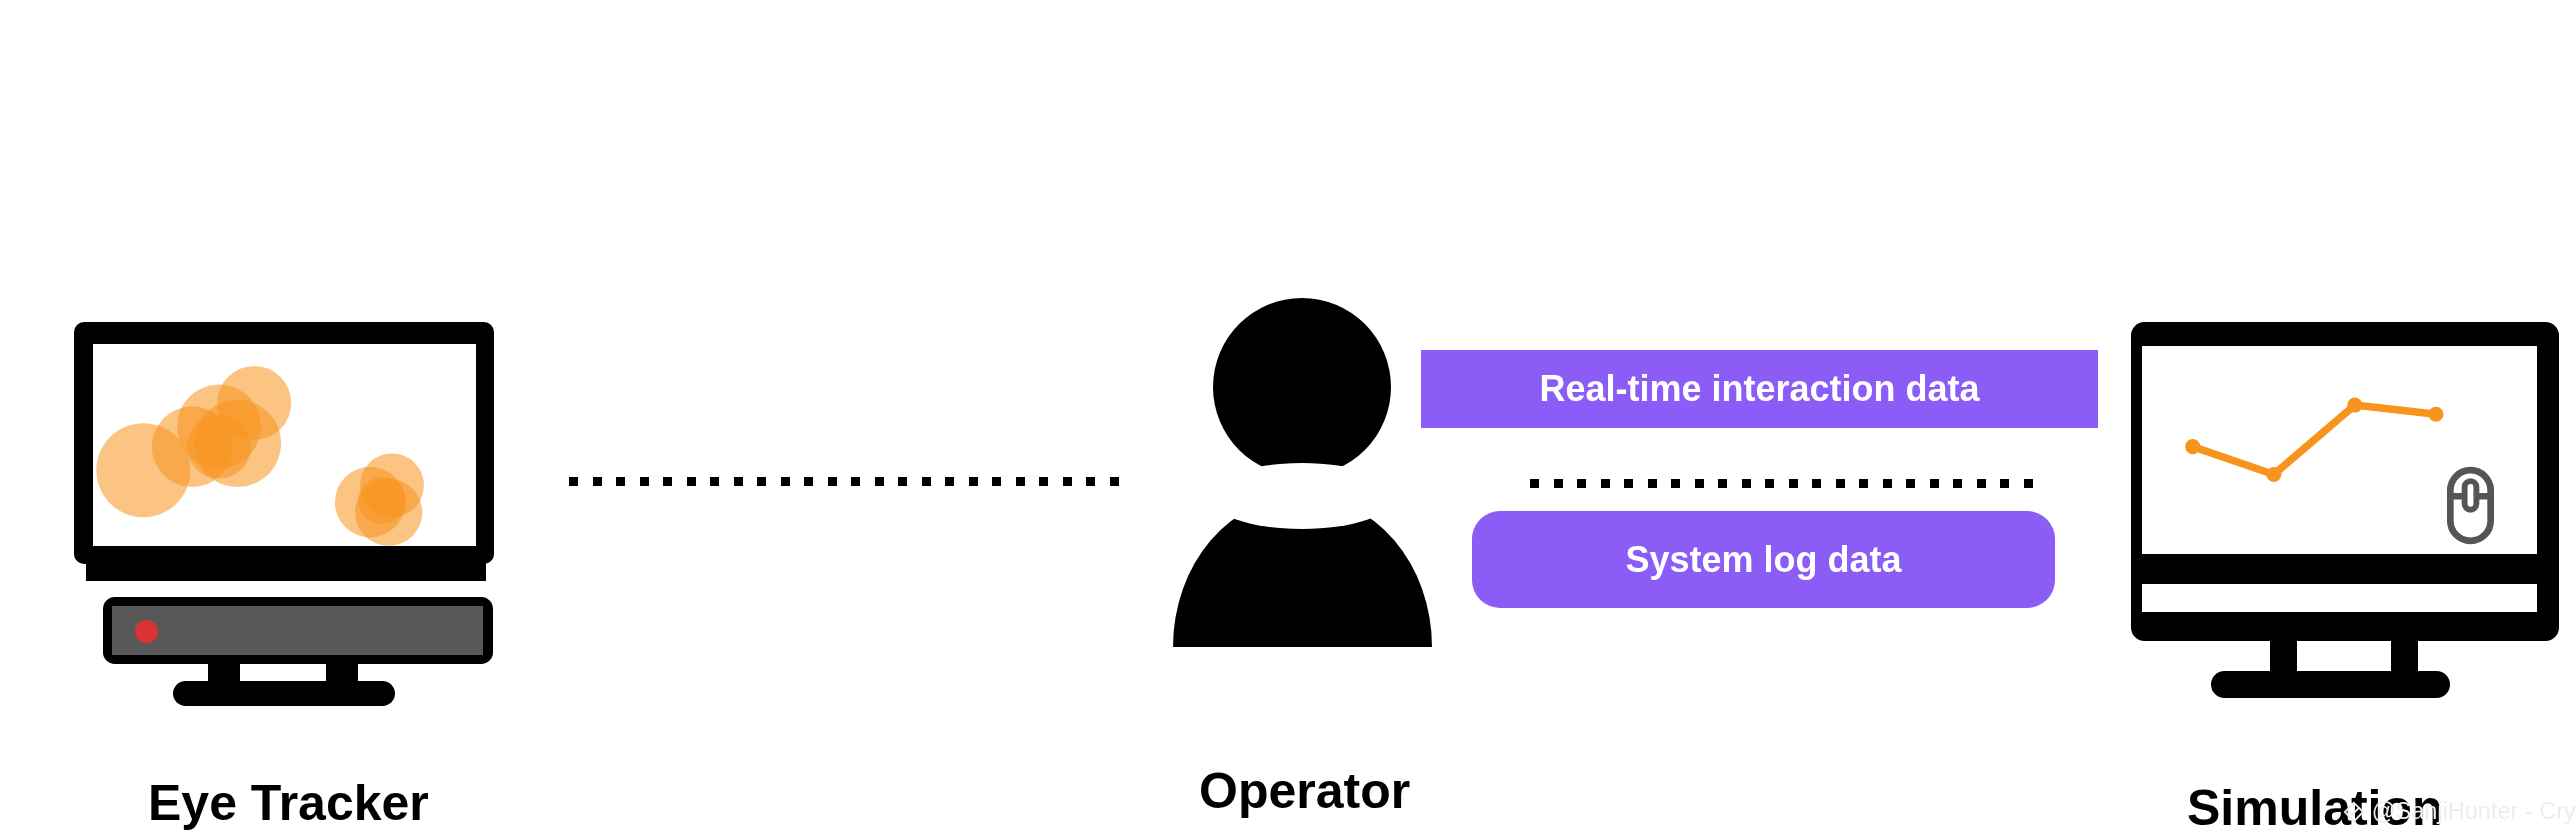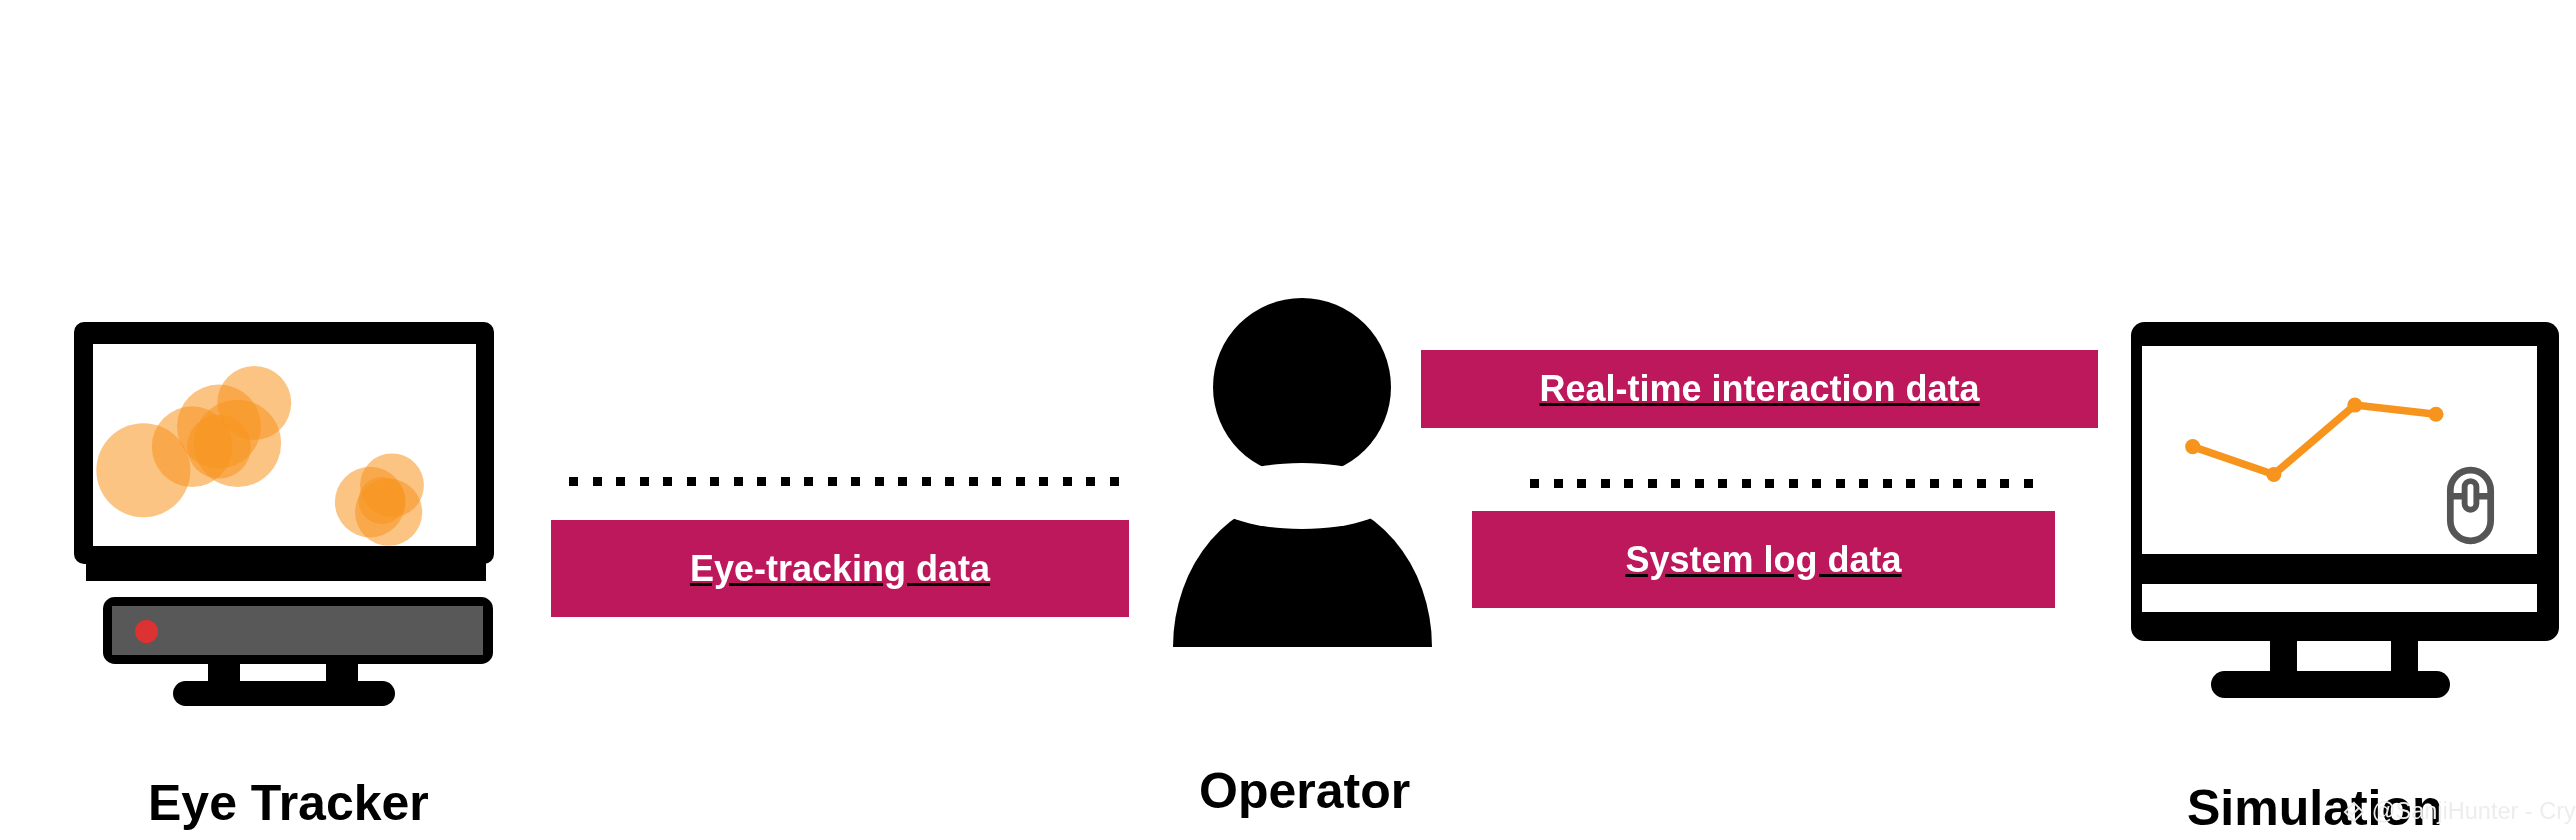--- a/index.html
+++ b/index.html
@@ -31,39 +31,38 @@
   .title-banner span {
     color: #ffffff;
     font-size: 34px;
     font-weight: bold;
     letter-spacing: 0.2px;
   }
 
   
   .chip {
     position: absolute;
-    background: #be185d;
+    background: #8b5cf6;
     display: flex;
     align-items: center;
     justify-content: center;
-    text-decoration: underline;
   }
   .chip span {
     color: #ffffff;
     font-weight: bold;
     white-space: nowrap;
   }
 
   .chip-eye      { left: 551px;  top: 520px; width: 578px; height: 97px; }
   .chip-eye span { font-size: 36px; }
 
   .chip-realtime      { left: 1421px; top: 350px; width: 677px; height: 78px; }
   .chip-realtime span { font-size: 36px; }
 
-  .chip-syslog      { left: 1472px; top: 511px; width: 583px; height: 97px; }
+  .chip-syslog      { left: 1472px; top: 511px; width: 583px; height: 97px; border-radius: 28px; }
   .chip-syslog span { font-size: 36px; }
 
   
   .dotline {
     position: absolute;
     height: 10px;
   }
   .dotline i {
     position: absolute;
     top: 0;
@@ -234,23 +233,20 @@
       <i style="left: 376px; width: 9.2px; height: 9.2px;"></i>
       <i style="left: 400px; width: 9.2px; height: 9.2px;"></i>
       <i style="left: 423px; width: 9.2px; height: 9.2px;"></i>
       <i style="left: 447px; width: 9.2px; height: 9.2px;"></i>
       <i style="left: 470px; width: 9.2px; height: 9.2px;"></i>
       <i style="left: 494px; width: 9.2px; height: 9.2px;"></i>
       <i style="left: 517px; width: 9.2px; height: 9.2px;"></i>
       <i style="left: 541px; width: 9.2px; height: 9.2px;"></i>
     </div>
 
-  <div class="chip chip-eye">
-    <span>Eye-tracking data</span>
-  </div>
 
   <div class="operator">
     <div class="op-head"></div>
     <div class="op-body"></div>
     <div class="op-neckgap"></div>
   </div>
 
   <div class="chip chip-realtime">
     <span>Real-time interaction data</span>
   </div>

